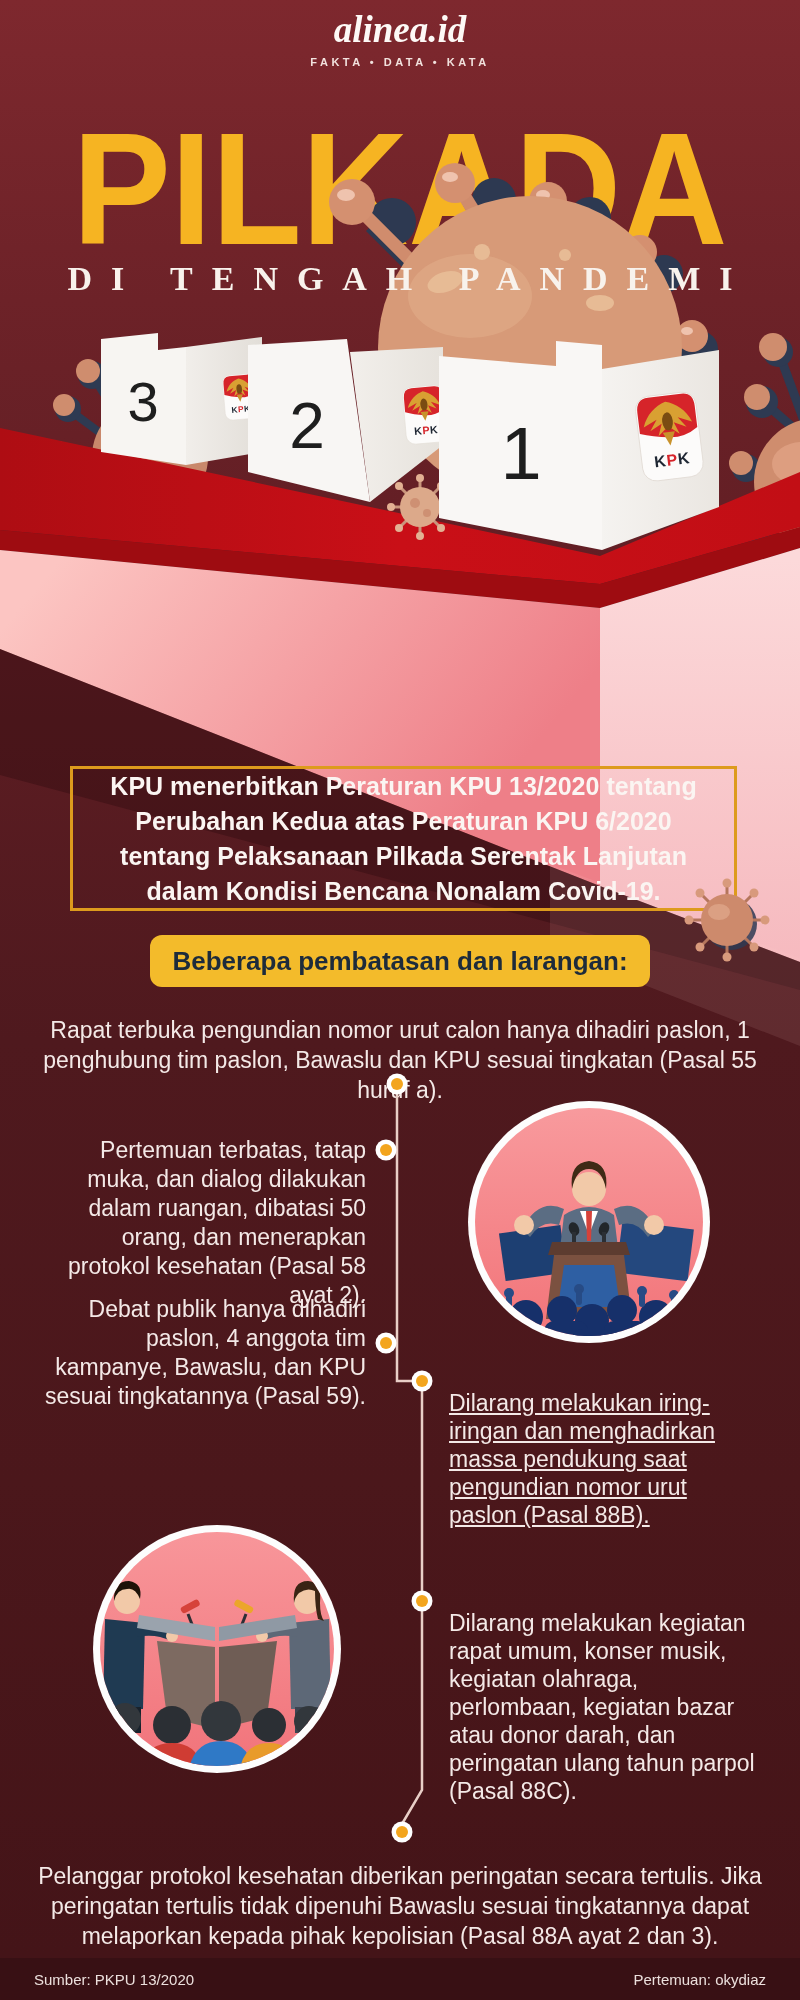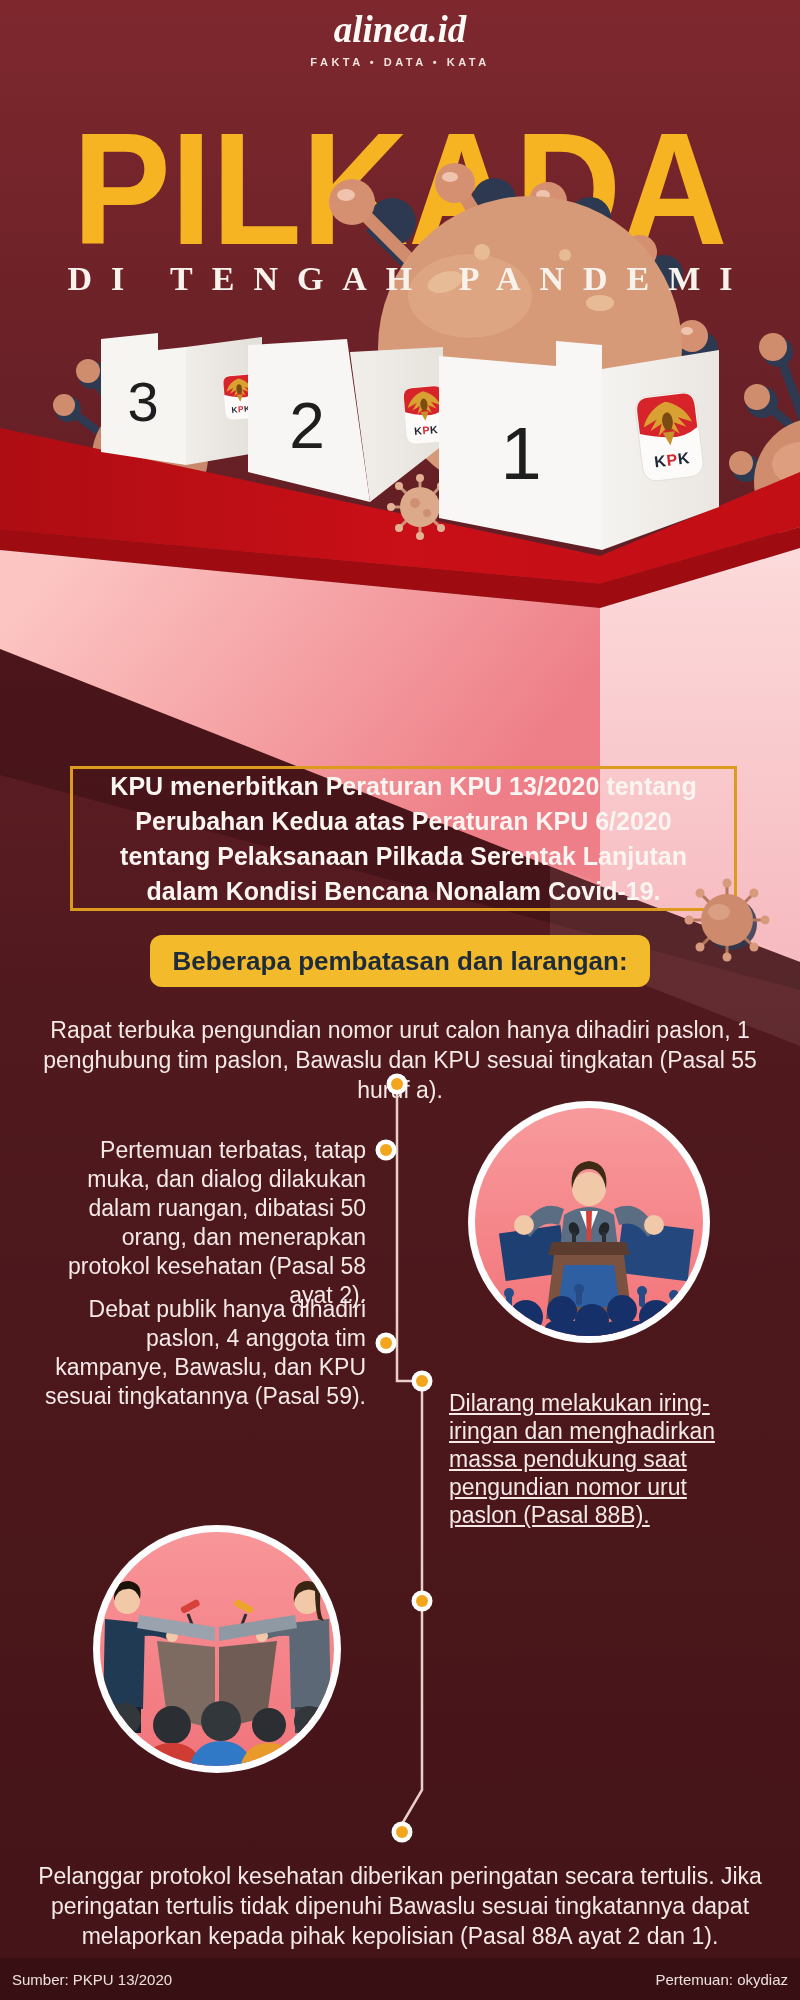--- a/index.html
+++ b/index.html
@@ -34,21 +34,21 @@
   .rule-pertemuan{top:1113px;}
   .rule-debat{top:1272px;}
   .rule-iringan{top:1366px;text-decoration:underline;}
   .rule-rapat{top:1586px;}
   .closing{left:30px;top:1838px;width:740px;}
   .timeline-svg{left:0;top:0;z-index:3;}
   .illus{z-index:2;}
   .footer{
     left:0;top:1958px;width:800px;height:42px;z-index:4;background:#381014;
     display:flex;align-items:center;justify-content:space-between;
-    padding:0 12px;box-sizing:border-box;
+    padding:0 34px;box-sizing:border-box;
   }
   .footer span{color:#ece0dd;font-size:15px;}
 </style>
 </head>
 <body>
 
 <div class="page">
 
   <svg class="abs hero-svg" width="800" height="1050" viewBox="0 0 800 1050">
     <defs>
@@ -257,21 +257,22 @@
   </div>
 
   <div class="abs badge">
     <span>Beberapa pembatasan dan larangan:</span>
   </div>
 
   <p class="abs para para-center rule-intro">Rapat terbuka pengundian nomor urut calon hanya dihadiri paslon, 1 penghubung tim paslon, Bawaslu dan KPU sesuai tingkatan (Pasal 55 huruf a).</p>
   <p class="abs para col-left rule-pertemuan">Pertemuan terbatas, tatap muka, dan dialog dilakukan dalam ruangan, dibatasi 50 orang, dan menerapkan protokol kesehatan (Pasal 58 ayat 2).</p>
   <p class="abs para col-left rule-debat">Debat publik hanya dihadiri paslon, 4 anggota tim kampanye, Bawaslu, dan KPU sesuai tingkatannya (Pasal 59).</p>
   <p class="abs para col-right rule-iringan">Dilarang melakukan iring-iringan dan menghadirkan massa pendukung saat pengundian nomor urut paslon (Pasal 88B).</p>
-  <p class="abs para para-center closing">Pelanggar protokol kesehatan diberikan peringatan secara tertulis. Jika peringatan tertulis tidak dipenuhi Bawaslu sesuai tingkatannya dapat melaporkan kepada pihak kepolisian (Pasal 88A ayat 2 dan 1).</p>
+  <p class="abs para col-right rule-rapat">Dilarang melakukan kegiatan rapat umum, konser musik, kegiatan olahraga, perlombaan, kegiatan bazar atau donor darah, dan peringatan ulang tahun parpol (Pasal 88C).</p>
+  <p class="abs para para-center closing">Pelanggar protokol kesehatan diberikan peringatan secara tertulis. Jika peringatan tertulis tidak dipenuhi Bawaslu sesuai tingkatannya dapat melaporkan kepada pihak kepolisian (Pasal 88A ayat 2 dan 3).</p>
 
   <svg class="abs timeline-svg" width="800" height="2000" viewBox="0 0 800 2000">
     <g stroke="#e9cfc7" stroke-width="2.5" fill="none">
       <path d="M397,1084 L397,1381 L422,1381 L422,1790 L402,1824"></path>
       <path d="M386,1150 L397,1150"></path>
       <path d="M386,1343 L397,1343"></path>
     </g>
     <g>
       <g>
           <circle cx="397" cy="1084" r="10.5" fill="#fff"></circle>

